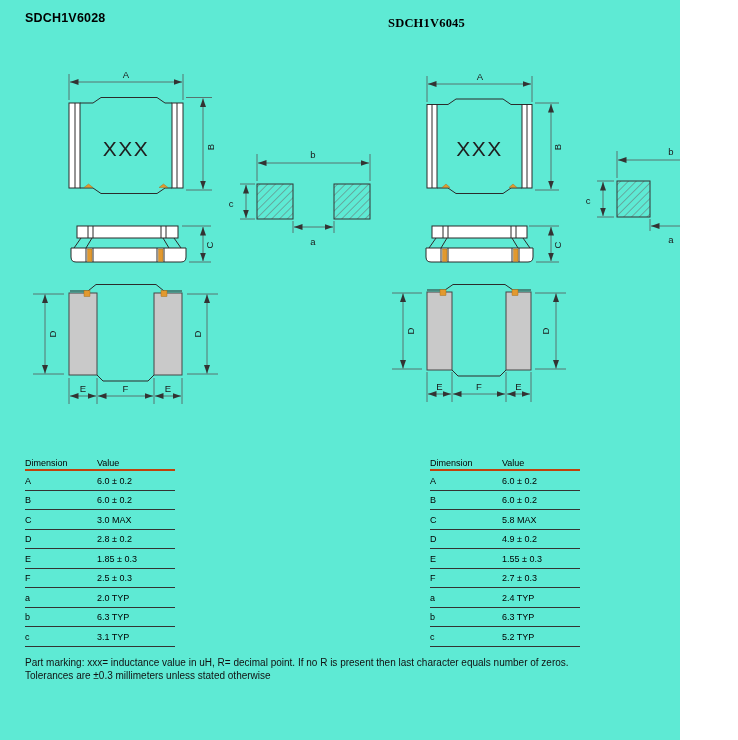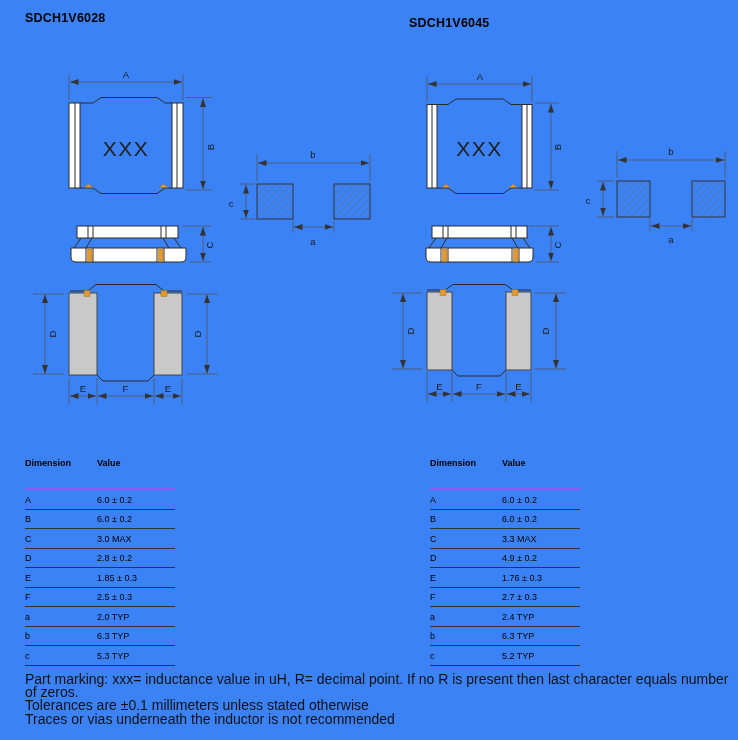--- a/index.html
+++ b/index.html
@@ -1,36 +1,36 @@
 <!DOCTYPE html>
 <html><head>
 <meta charset="utf-8">
 <style>
   html,body{margin:0;padding:0;background:#fff;}
-  .page{position:relative;width:738px;height:740px;background:#3b82f6;font-family:"Liberation Sans","DejaVu Sans",sans-serif;color:#111;overflow:hidden;}
+  .page{position:relative;width:680px;height:740px;background:#5eead4;font-family:"Liberation Sans","DejaVu Sans",sans-serif;color:#111;overflow:hidden;}
   .part-title{position:absolute;font-size:12.5px;font-weight:bold;letter-spacing:.2px;color:#000;}
   .t-left{left:25px;top:11px;}
-  .t-right{left:409px;top:16px;}
+  .t-right{left:388px;top:16px;font-family:Liberation Serif, serif;}
   svg.drawing{position:absolute;}
   svg .ol{stroke:#2b2b2b;stroke-width:1;fill:none;}
   svg .olf{stroke:#2b2b2b;stroke-width:1;fill:#ffffff;}
   svg .dl{stroke:#555555;stroke-width:0.8;fill:none;}
   svg .pad{fill:#c9c9c9;stroke:#444444;stroke-width:1;}
   svg .padh{stroke:#333333;stroke-width:1;}
   svg .orange{fill:#e2992f;stroke:#9a6312;stroke-width:0.4;}
   svg text{font-family:"Liberation Sans","DejaVu Sans",sans-serif;font-size:9.5px;fill:#1a1a1a;}
   svg text.xxx{font-size:21px;letter-spacing:1.5px;fill:#1f1f1f;}
   .dims{position:absolute;border-collapse:collapse;width:150px;table-layout:fixed;font-size:9px;color:#000;}
   .dims col.c1{width:72px;}
   .dims col.c2{width:78px;}
-  .dims th{text-align:left;font-weight:bold;border-bottom:2px solid #8b5cf6;padding:2px 0 20px 0;}
+  .dims th{text-align:left;font-weight:normal;border-bottom:2px solid #c2410c;padding:2px 0 1px 0;}
   .dims td{border-bottom:1px solid #333;padding:4.5px 0 4px 0;}
   .tbl-left{left:25px;top:456px;}
   .tbl-right{left:430px;top:456px;}
-  .notes{position:absolute;left:25px;top:673px;font-size:14px;line-height:13.2px;color:#111;}
+  .notes{position:absolute;left:25px;top:656px;font-size:10px;line-height:13.2px;color:#111;}
 </style>
 </head>
 <body>
 
 <div class="page">
 
   <div class="part-title t-left">SDCH1V6028</div>
   <div class="part-title t-right">SDCH1V6045</div>
 
   <svg class="drawing" style="left:20px;top:60px;" width="360" height="360" viewBox="20 60 360 360">
@@ -262,21 +262,21 @@
         <tr>
           <td>a</td>
           <td>2.0 TYP</td>
         </tr>
         <tr>
           <td>b</td>
           <td>6.3 TYP</td>
         </tr>
         <tr>
           <td>c</td>
-          <td>5.3 TYP</td>
+          <td>3.1 TYP</td>
         </tr>
       </tbody>
   </table>
 
   <table class="dims tbl-right">
     <colgroup>
         <col class="c1">
         <col class="c2">
       </colgroup>
     <thead>
@@ -289,29 +289,29 @@
         <tr>
           <td>A</td>
           <td>6.0 ± 0.2</td>
         </tr>
         <tr>
           <td>B</td>
           <td>6.0 ± 0.2</td>
         </tr>
         <tr>
           <td>C</td>
-          <td>3.3 MAX</td>
+          <td>5.8 MAX</td>
         </tr>
         <tr>
           <td>D</td>
           <td>4.9 ± 0.2</td>
         </tr>
         <tr>
           <td>E</td>
-          <td>1.76 ± 0.3</td>
+          <td>1.55 ± 0.3</td>
         </tr>
         <tr>
           <td>F</td>
           <td>2.7 ± 0.3</td>
         </tr>
         <tr>
           <td>a</td>
           <td>2.4 TYP</td>
         </tr>
         <tr>
@@ -320,17 +320,16 @@
         </tr>
         <tr>
           <td>c</td>
           <td>5.2 TYP</td>
         </tr>
       </tbody>
   </table>
 
   <div class="notes">
     <div>Part marking: xxx= inductance value in uH, R= decimal point. If no R is present then last character equals number of zeros.</div>
-    <div>Tolerances are ±0.1 millimeters unless stated otherwise</div>
-    <div>Traces or vias underneath the inductor is not recommended</div>
+    <div>Tolerances are ±0.3 millimeters unless stated otherwise</div>
   </div>
 
 </div>
 
 </body></html>

